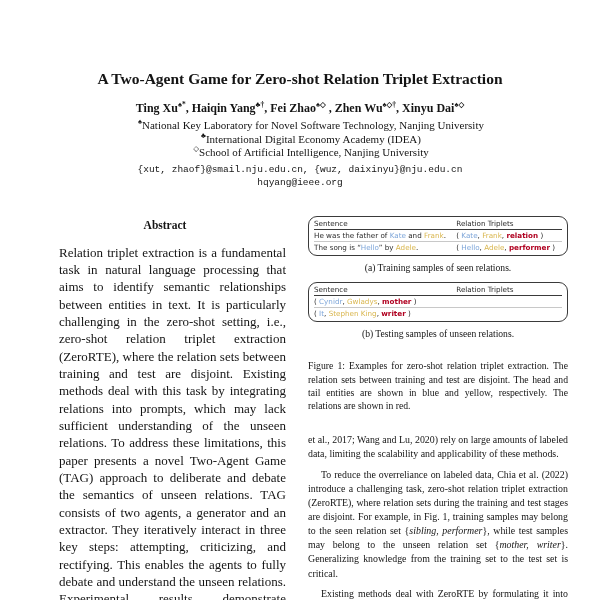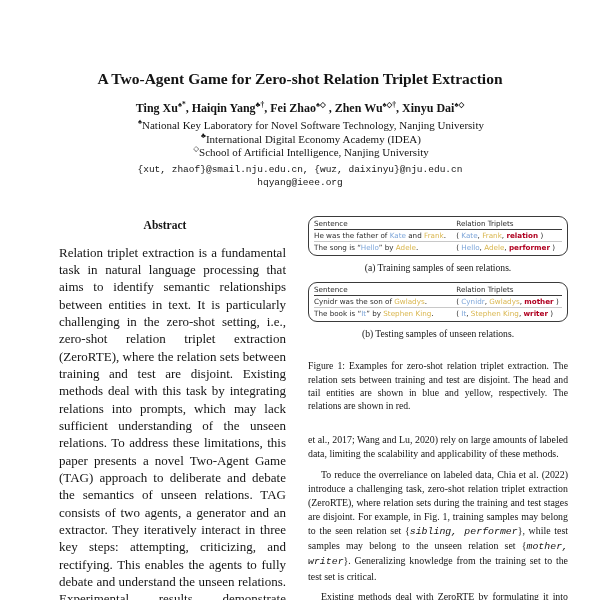--- a/index.html
+++ b/index.html
@@ -42,21 +42,21 @@
     font-family:"DejaVu Sans", sans-serif; font-size:7.2px; color:#2a2a2a;
   }
   .ft-row { display:flex; line-height:1.55; }
   .ft-header { border-bottom:1px solid #3a3a3a; }
   .ft-sep { border-top:1px solid #c8c8c8; }
   .ft-sentence { width:57%; padding-right:2px; }
   .ft-triplet { width:43%; }
   .e-head { color:#7ea6d9; }
   .e-tail { color:#d9b64e;margin-top:16px; }
   .rel { color:#b00020; font-weight:bold; }
-  .it { font-style:italic;font-family:Liberation Mono, monospace; }
+  .it { font-style:italic; }
 
   .subcap { text-align:center; font-size:9.6px; margin:6px 0 9px; }
   .fig-caption { font-size:9.7px; line-height:1.36; text-align:justify; margin-top:20px; }
   .rc-body { margin-top:21px; }
 </style>
 </head>
 <body>
 
 <div class="page">
 
@@ -105,25 +105,23 @@
           </div>
         </div>
         <div class="subcap">(a) Training samples of seen relations.</div>
 
         <div class="fig-table">
           <div class="ft-row ft-header">
             <div class="ft-sentence">Sentence</div>
             <div class="ft-triplet">Relation Triplets</div>
           </div>
           <div class="ft-row">
-            <div class="ft-sentence"><span>Cynidr was the son of </span><span class="e-tail">Gwladys</span><span>.</span></div>
             <div class="ft-triplet"><span>( </span><span class="e-head">Cynidr</span><span>, </span><span class="e-tail">Gwladys</span><span>, </span><span class="rel">mother</span><span> )</span></div>
           </div>
           <div class="ft-row ft-sep">
-            <div class="ft-sentence"><span>The book is “</span><span class="e-head">It</span><span>” by </span><span class="e-tail">Stephen King</span><span>.</span></div>
             <div class="ft-triplet"><span>( </span><span class="e-head">It</span><span>, </span><span class="e-tail">Stephen King</span><span>, </span><span class="rel">writer</span><span> )</span></div>
           </div>
         </div>
         <div class="subcap">(b) Testing samples of unseen relations.</div>
 
         <div class="fig-caption">Figure 1: Examples for zero-shot relation triplet extraction. The relation sets between training and test are disjoint. The head and tail entities are shown in blue and yellow, respectively. The relations are shown in red.</div>
       </div>
 
       <div class="rc-body">
         <div class="body-p">et al., 2017; Wang and Lu, 2020) rely on large amounts of labeled data, limiting the scalability and applicability of these methods.</div>

